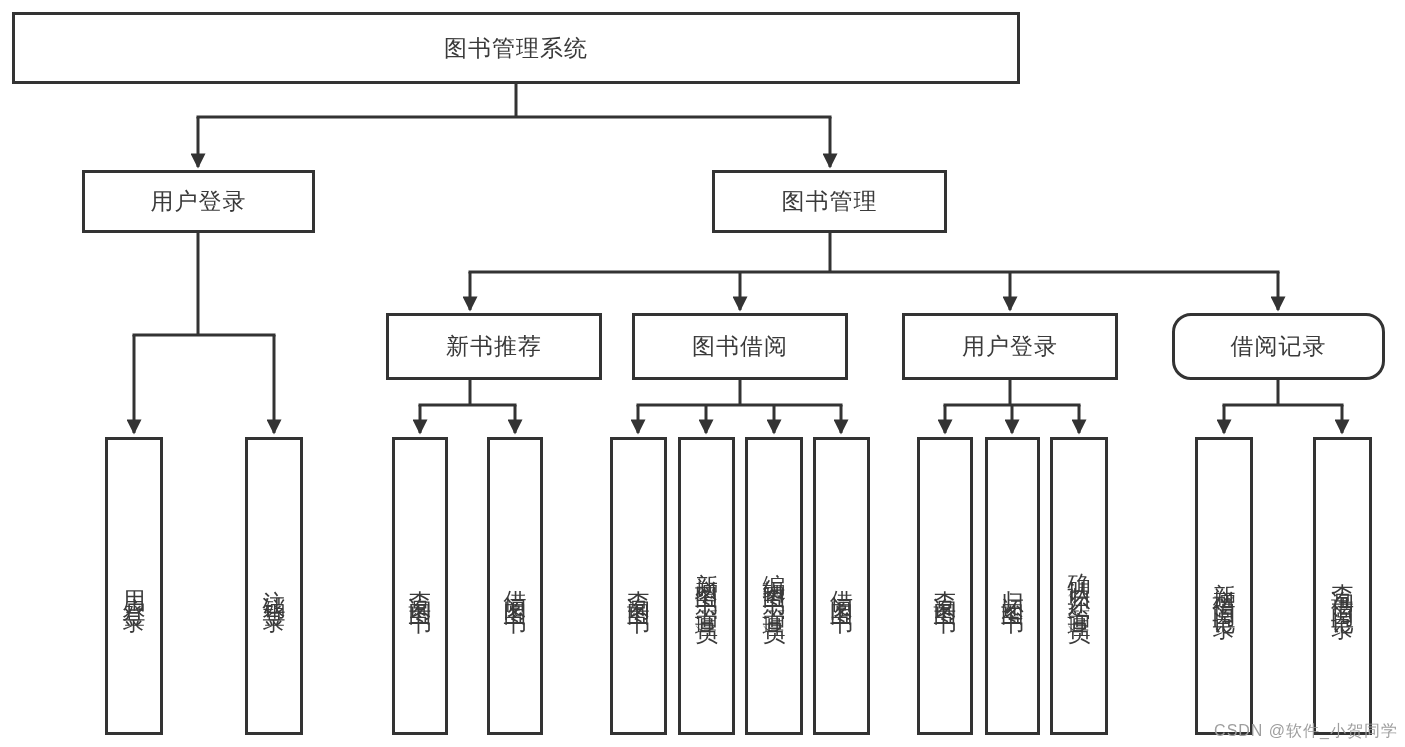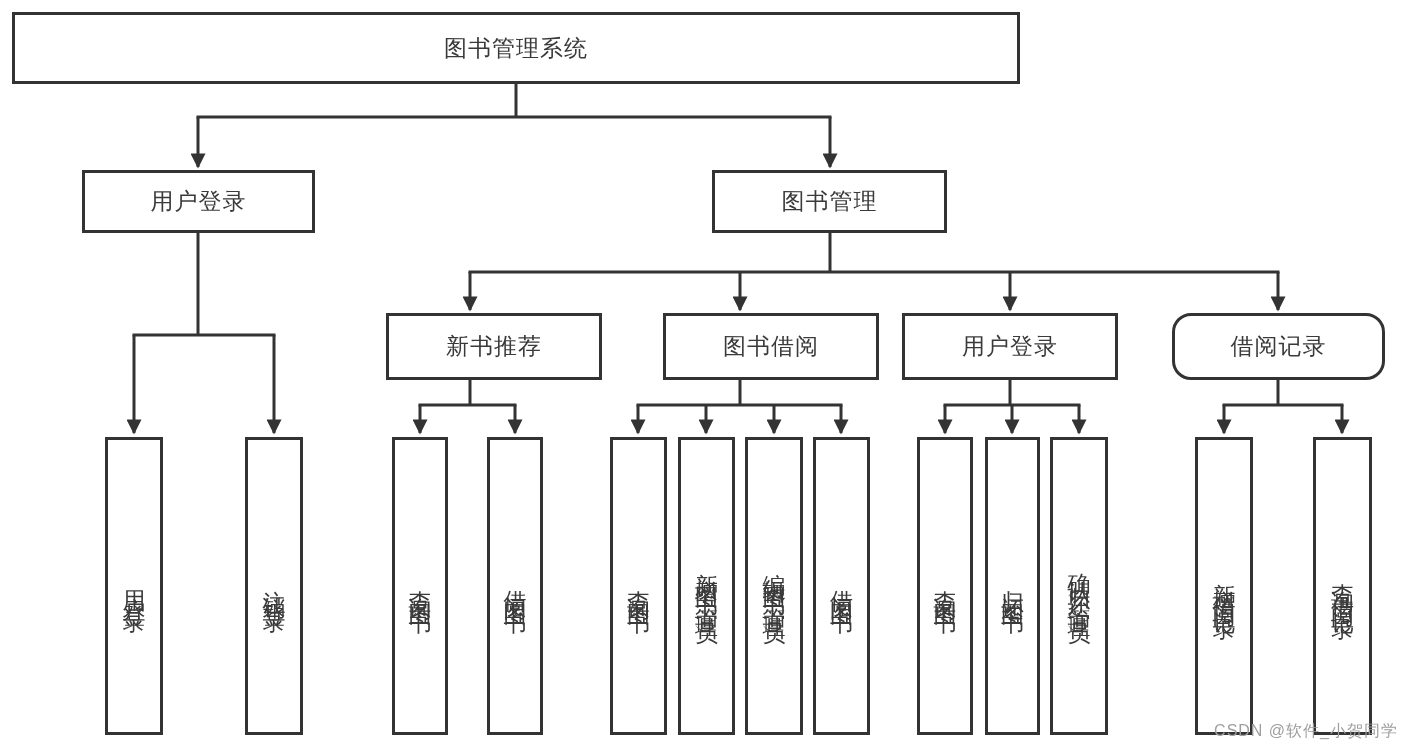--- a/index.html
+++ b/index.html
@@ -100,21 +100,21 @@
       <line x1="1342" y1="405" x2="1342" y2="433" marker-end="url(#arrow)"></line>
     </g>
   </svg>
 
   <div class="node h" style="left:12px; top:12px; width:1008px; height:72px;">图书管理系统</div>
 
   <div class="node h" style="left:82px; top:170px; width:233px; height:63px;">用户登录</div>
   <div class="node h" style="left:712px; top:170px; width:235px; height:63px;">图书管理</div>
 
   <div class="node h" style="left:362px; top:313px; width:216px; height:67px;margin-left:24px;">新书推荐</div>
-  <div class="node h" style="left:663px; top:313px; width:216px; height:67px;">图书借阅</div>
+  <div class="node h" style="left:632px; top:313px; width:216px; height:67px;">图书借阅</div>
   <div class="node h" style="left:902px; top:313px; width:216px; height:67px;">用户登录</div>
   <div class="node h" style="left:1172px; top:313px; width:213px; height:67px;border-radius:19px;">借阅记录</div>
 
   <div class="node v" style="left:105px; top:437px; width:58px; height:298px;">用户登录</div>
   <div class="node v" style="left:245px; top:437px; width:58px; height:298px;">注销登录</div>
 
   <div class="node v" style="left:392px; top:437px; width:56px; height:298px;">查询图书</div>
   <div class="node v" style="left:487px; top:437px; width:56px; height:298px;">借阅图书</div>
 
   <div class="node v" style="left:610px; top:437px; width:57px; height:298px;">查询图书</div>

